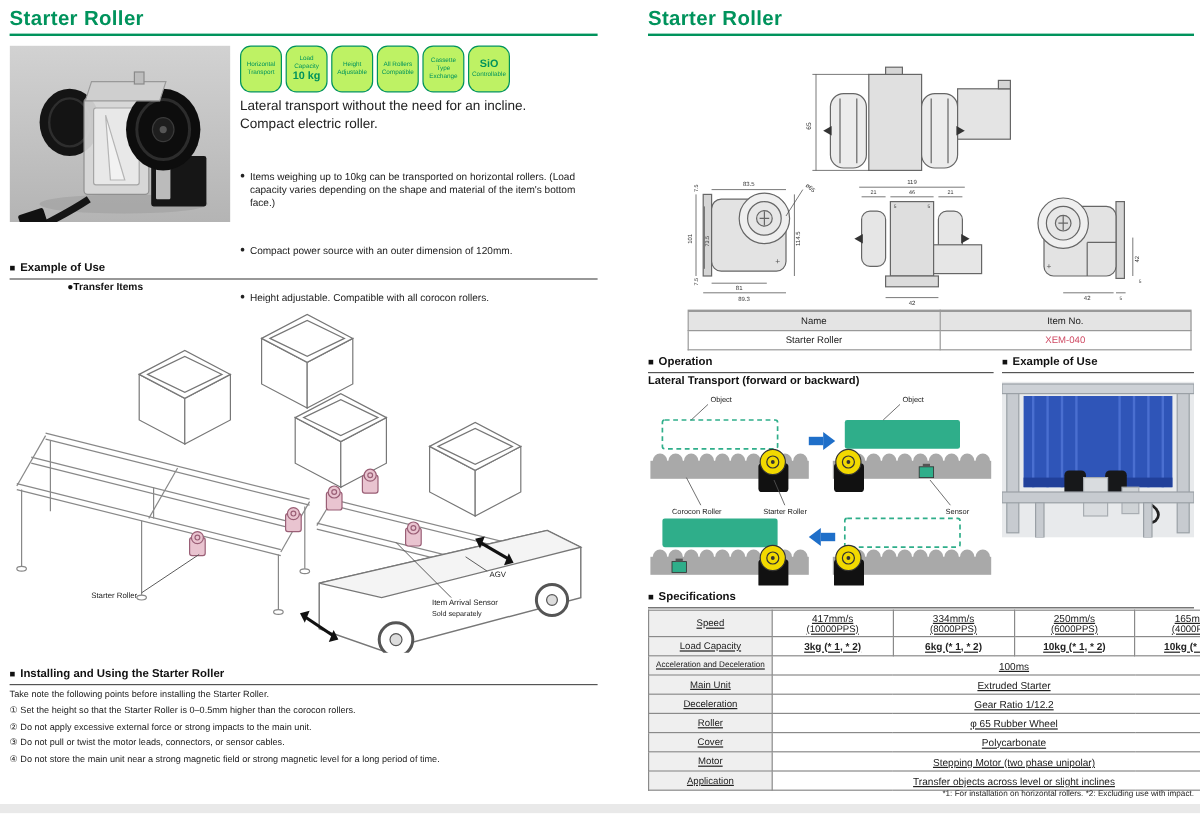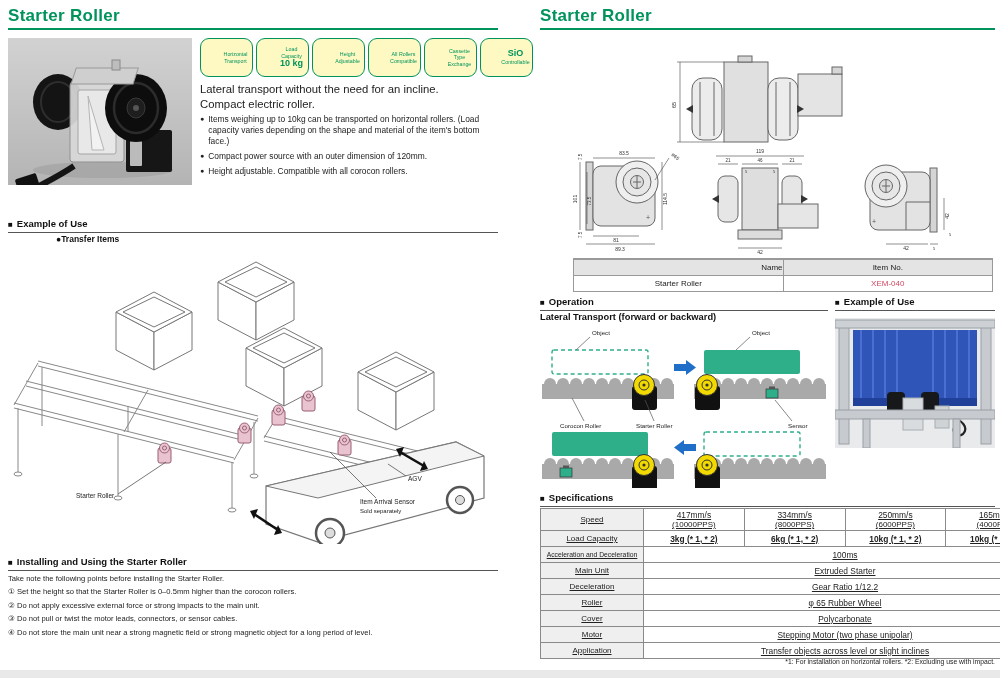--- a/index.html
+++ b/index.html
@@ -10,25 +10,25 @@
   .pgtitle{font-size:17px;font-weight:bold;color:#00935c;letter-spacing:.3px;}
   .trule{height:2px;background:#00935c;}
   
   .sec{font-size:9.5px;font-weight:bold;color:#111;border-bottom:1px solid #555;padding-bottom:3px;}
   .sec .sq{font-size:8px;margin-right:4px;}
   .subhead{font-size:8.5px;font-weight:bold;color:#111;}
   
   .badges{display:flex;gap:3px;}
   .badge{width:33px;height:37px;border:1.5px solid #00935c;border-radius:9px;color:#00935c;
          display:flex;flex-direction:column;align-items:center;justify-content:center;
-         text-align:center;font-size:5.3px;line-height:1.2;background:#fef9c3;padding-left:18px;}
+         text-align:center;font-size:5.3px;line-height:1.2;background:#bef264;}
   .badge .big{font-size:9px;font-weight:bold;line-height:1.1;}
   
   .headline{font-size:11.3px;color:#222;line-height:1.35;}
-  .bullet{display:flex;gap:4px;font-size:8.4px;line-height:1.33;margin-bottom:3.5px;color:#222;}
+  .bullet{display:flex;gap:4px;font-size:8.4px;line-height:1.33;margin-bottom:3.5px;color:#222;margin-top:28px;}
   .bullet .bdot{font-size:7px;line-height:1.5;}
   
   .note-intro{font-size:7.6px;color:#222;}
   .note-item{font-size:7.6px;color:#222;line-height:1.8;}
   
   table{border-collapse:collapse;}
   .ntable{width:420px;border-top:2px solid #999;font-size:8px;}
   .ntable td{border:1px solid #999;text-align:center;height:15px;padding:0;}
   .ntable .hdr td{background:#e4e4e4;}
   .ntable .itemno{color:#cf4a63;}
@@ -223,21 +223,21 @@
     </div>
 
     <div class="abs sec" style="left:0;top:550px;width:490px;">
       <span class="sq">■</span><span>Installing and Using the Starter Roller</span>
     </div>
     <div class="abs note-intro" style="left:0;top:568px;width:490px;">Take note the following points before installing the Starter Roller.</div>
     <div class="abs" style="left:0;top:579px;width:490px;">
       <div class="note-item">① Set the height so that the Starter Roller is 0–0.5mm higher than the corocon rollers.</div>
       <div class="note-item">② Do not apply excessive external force or strong impacts to the main unit.</div>
       <div class="note-item">③ Do not pull or twist the motor leads, connectors, or sensor cables.</div>
-      <div class="note-item">④ Do not store the main unit near a strong magnetic field or strong magnetic object for a long period of level.</div>
+      <div class="note-item">④ Do not store the main unit near a strong magnetic field or strong magnetic level for a long period of time.</div>
     </div>
   </div>
 
   <div class="abs" style="left:540px;top:6px;width:455px;height:664px;">
     <div class="abs pgtitle" style="left:0;top:0;">Starter Roller</div>
     <div class="abs trule" style="left:0;top:22px;width:455px;"></div>
 
 
     <div class="abs" style="left:0;top:46px;width:452px;height:206px;">
       <svg width="452" height="206" viewBox="0 0 452 206">
@@ -335,21 +335,21 @@
         <text x="409" y="164" font-size="5" fill="#333" transform="rotate(-90 409 164)" text-anchor="middle">42</text>
         <text x="409" y="184" font-size="4" fill="#333">5</text>
         <text x="366" y="198" font-size="5" fill="#333" text-anchor="middle">42</text>
         <text x="393" y="198" font-size="4" fill="#333">5</text>
       </svg>
     </div>
 
     <table class="ntable abs" style="left:33px;top:252px;">
       <tbody>
           <tr class="hdr">
-        <td style="width:50%;text-align:right;">Name</td>
+        <td style="width:50%;">Name</td>
         <td>Item No.</td>
       </tr>
       <tr>
         <td>Starter Roller</td>
         <td class="itemno">XEM-040</td>
       </tr>
     </tbody>
       </table>
 
     <div class="abs sec" style="left:0;top:290px;width:288px;">

